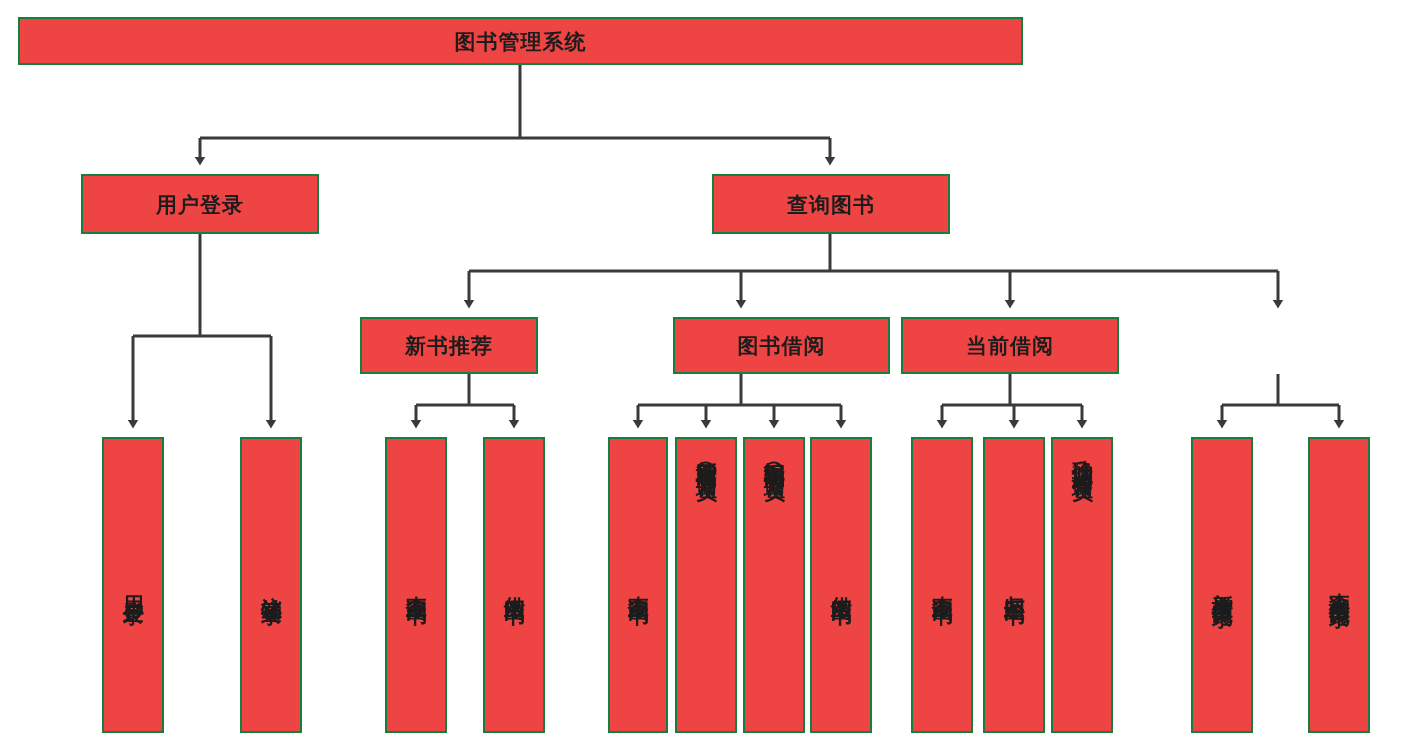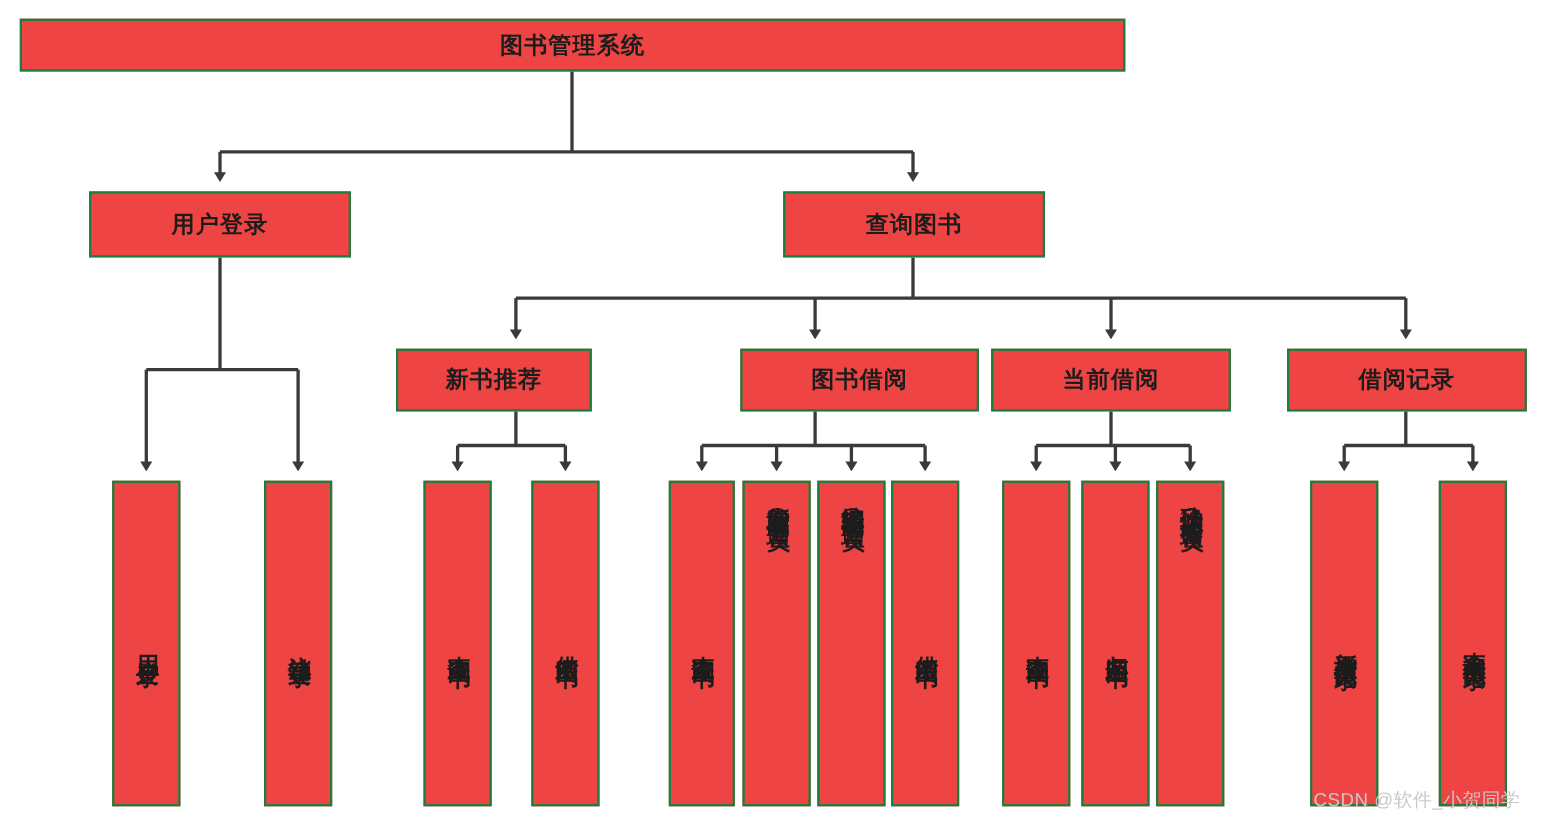--- a/index.html
+++ b/index.html
@@ -138,23 +138,20 @@
 
   <div class="node h-node" style="left:360px; top:317px; width:178px; height:57px;">
     <span class="node-label">新书推荐</span>
   </div>
   <div class="node h-node" style="left:633px; top:317px; width:217px; height:57px;margin-left:40px;">
     <span class="node-label">图书借阅</span>
   </div>
   <div class="node h-node" style="left:901px; top:317px; width:218px; height:57px;">
     <span class="node-label">当前借阅</span>
   </div>
-  <div class="node h-node" style="left:1170px; top:317px; width:218px; height:57px;">
-    <span class="node-label">借阅记录</span>
-  </div>
 
   <div class="node leaf centered" style="left:102px; top:437px; width:62px; height:296px;">
     <span class="node-label">用户登录</span>
   </div>
   <div class="node leaf centered" style="left:240px; top:437px; width:62px; height:296px;">
     <span class="node-label">注销登录</span>
   </div>
 
   <div class="node leaf centered" style="left:385px; top:437px; width:62px; height:296px;">
     <span class="node-label">查询图书</span>
@@ -186,15 +183,14 @@
     <span class="node-label">确认归还（管理员）</span>
   </div>
 
   <div class="node leaf centered" style="left:1191px; top:437px; width:62px; height:296px;">
     <span class="node-label">新增借阅记录</span>
   </div>
   <div class="node leaf centered" style="left:1308px; top:437px; width:62px; height:296px;">
     <span class="node-label">查询借阅记录</span>
   </div>
 
-  <div class="watermark" style="left:1194px; top:716px;">CSDN @软件_小贺同学</div>
 
 </div>
 
 </body></html>

